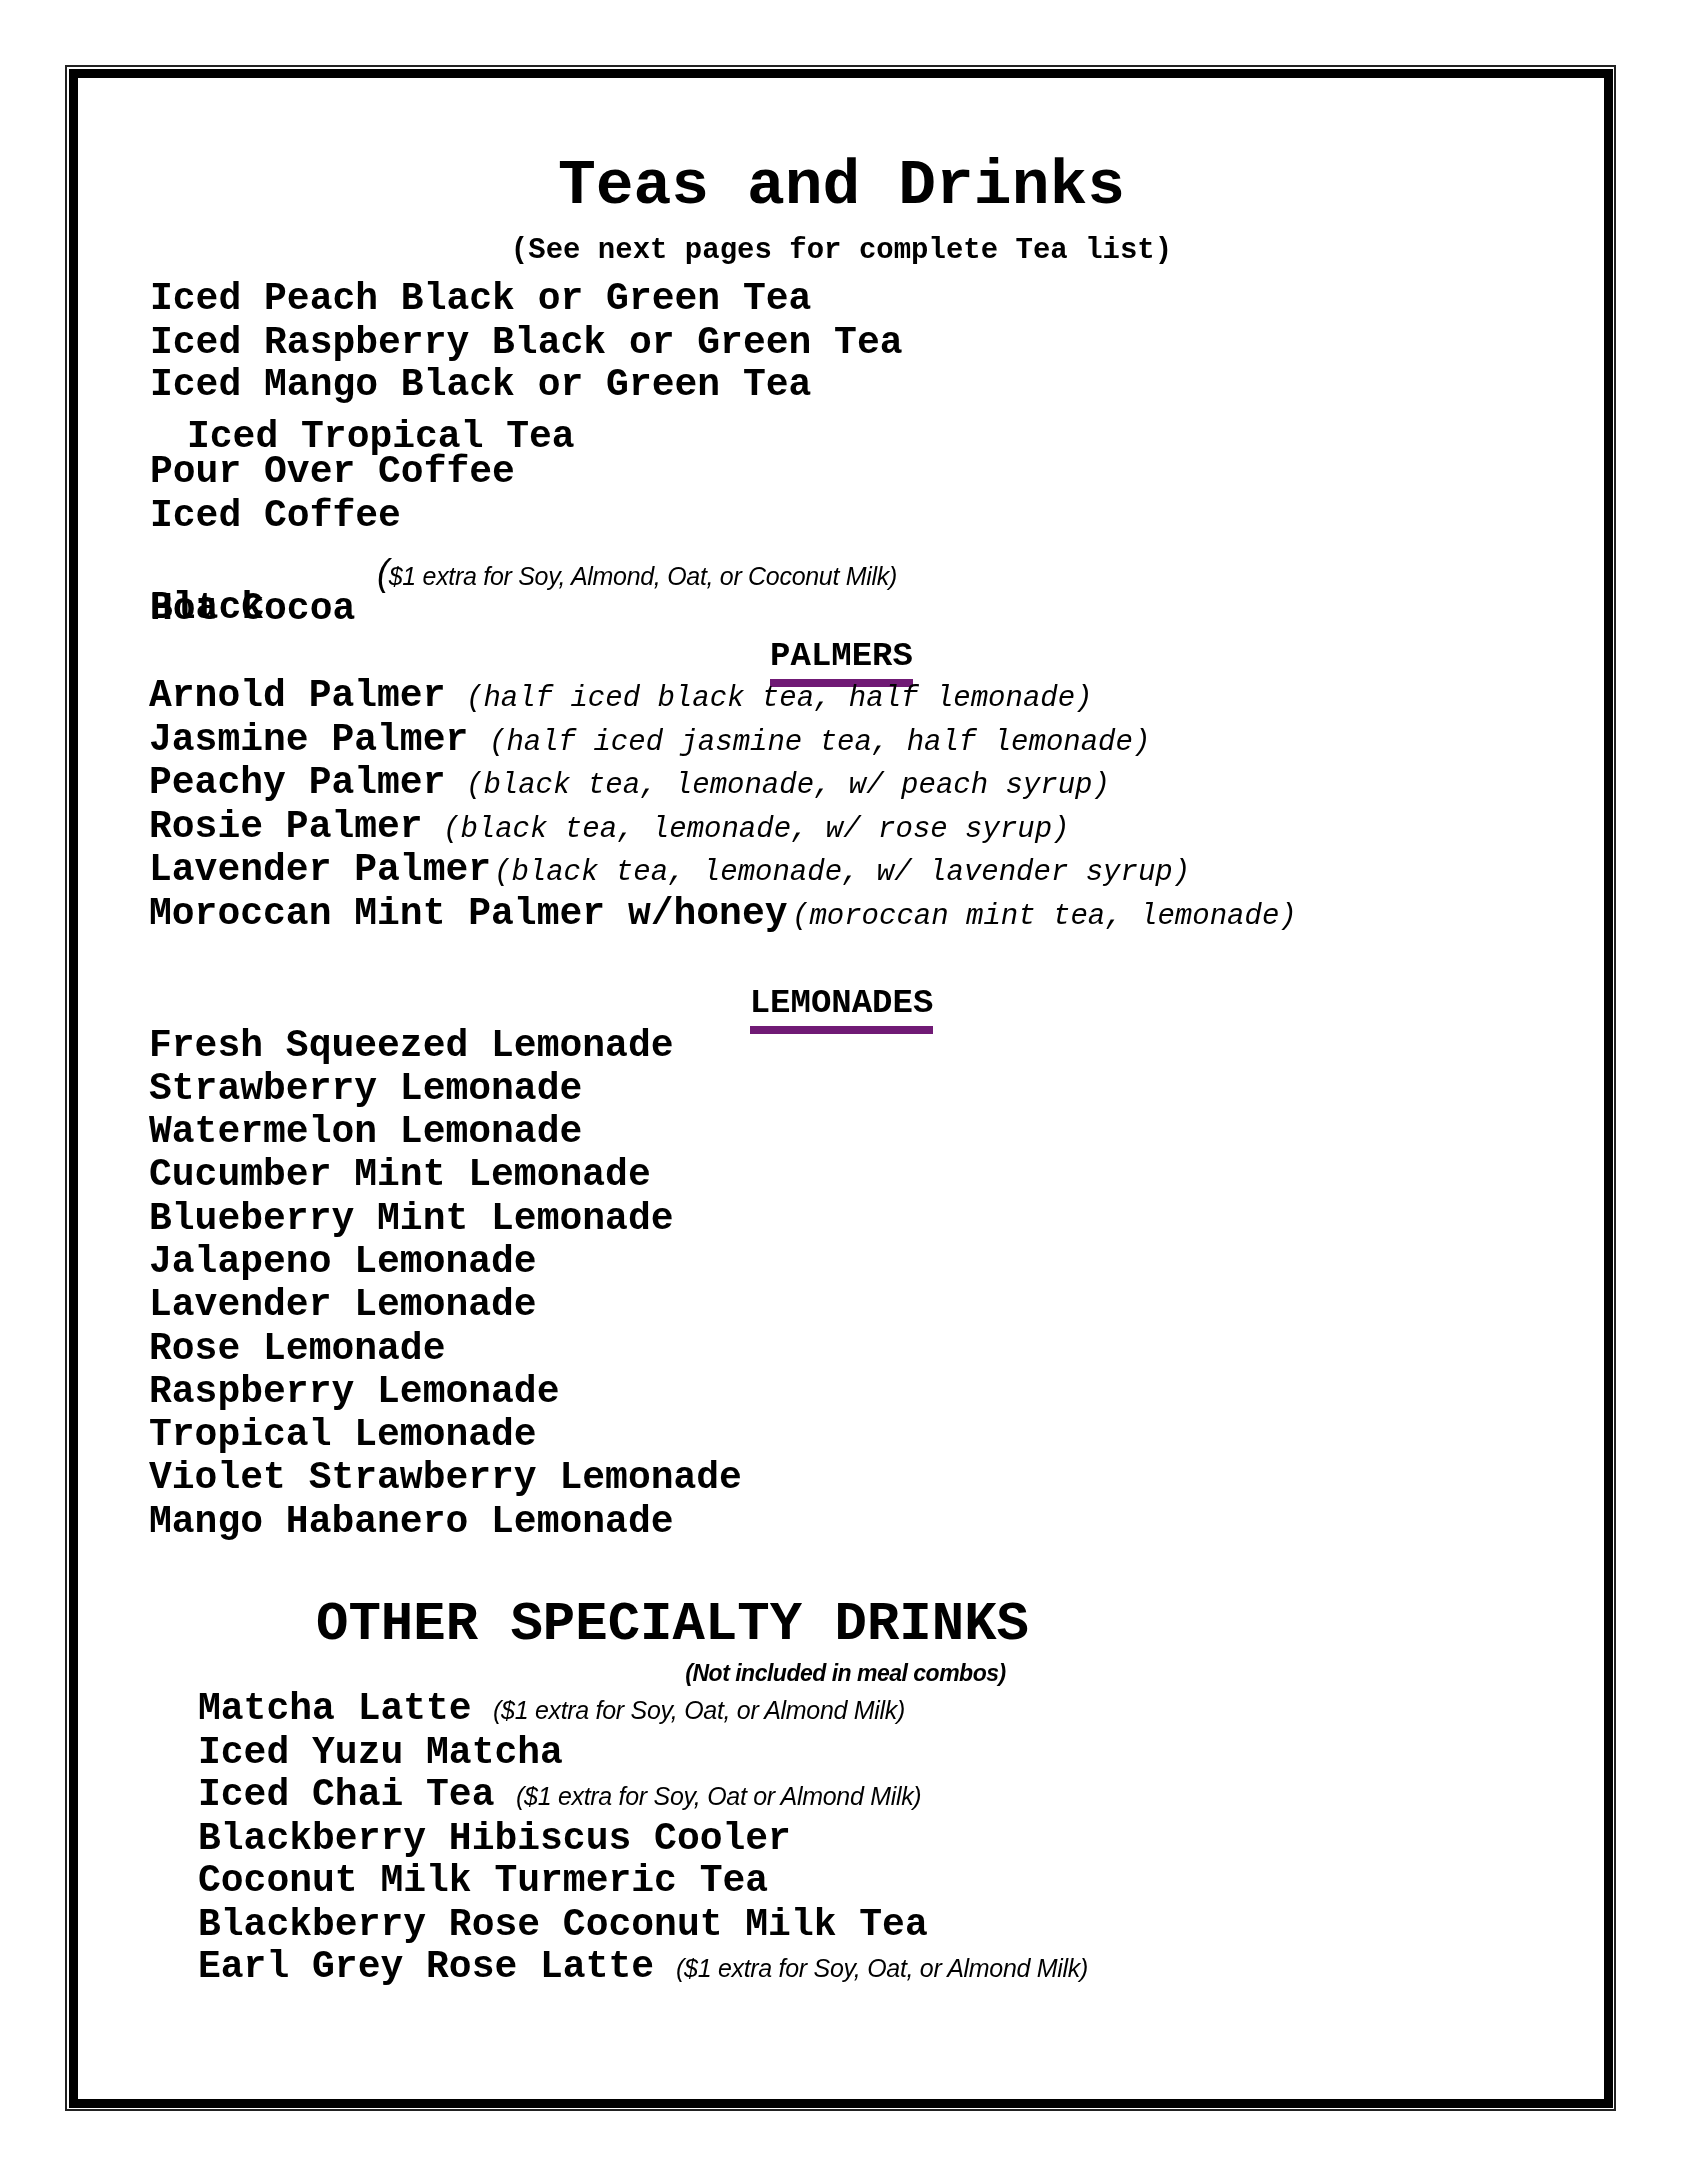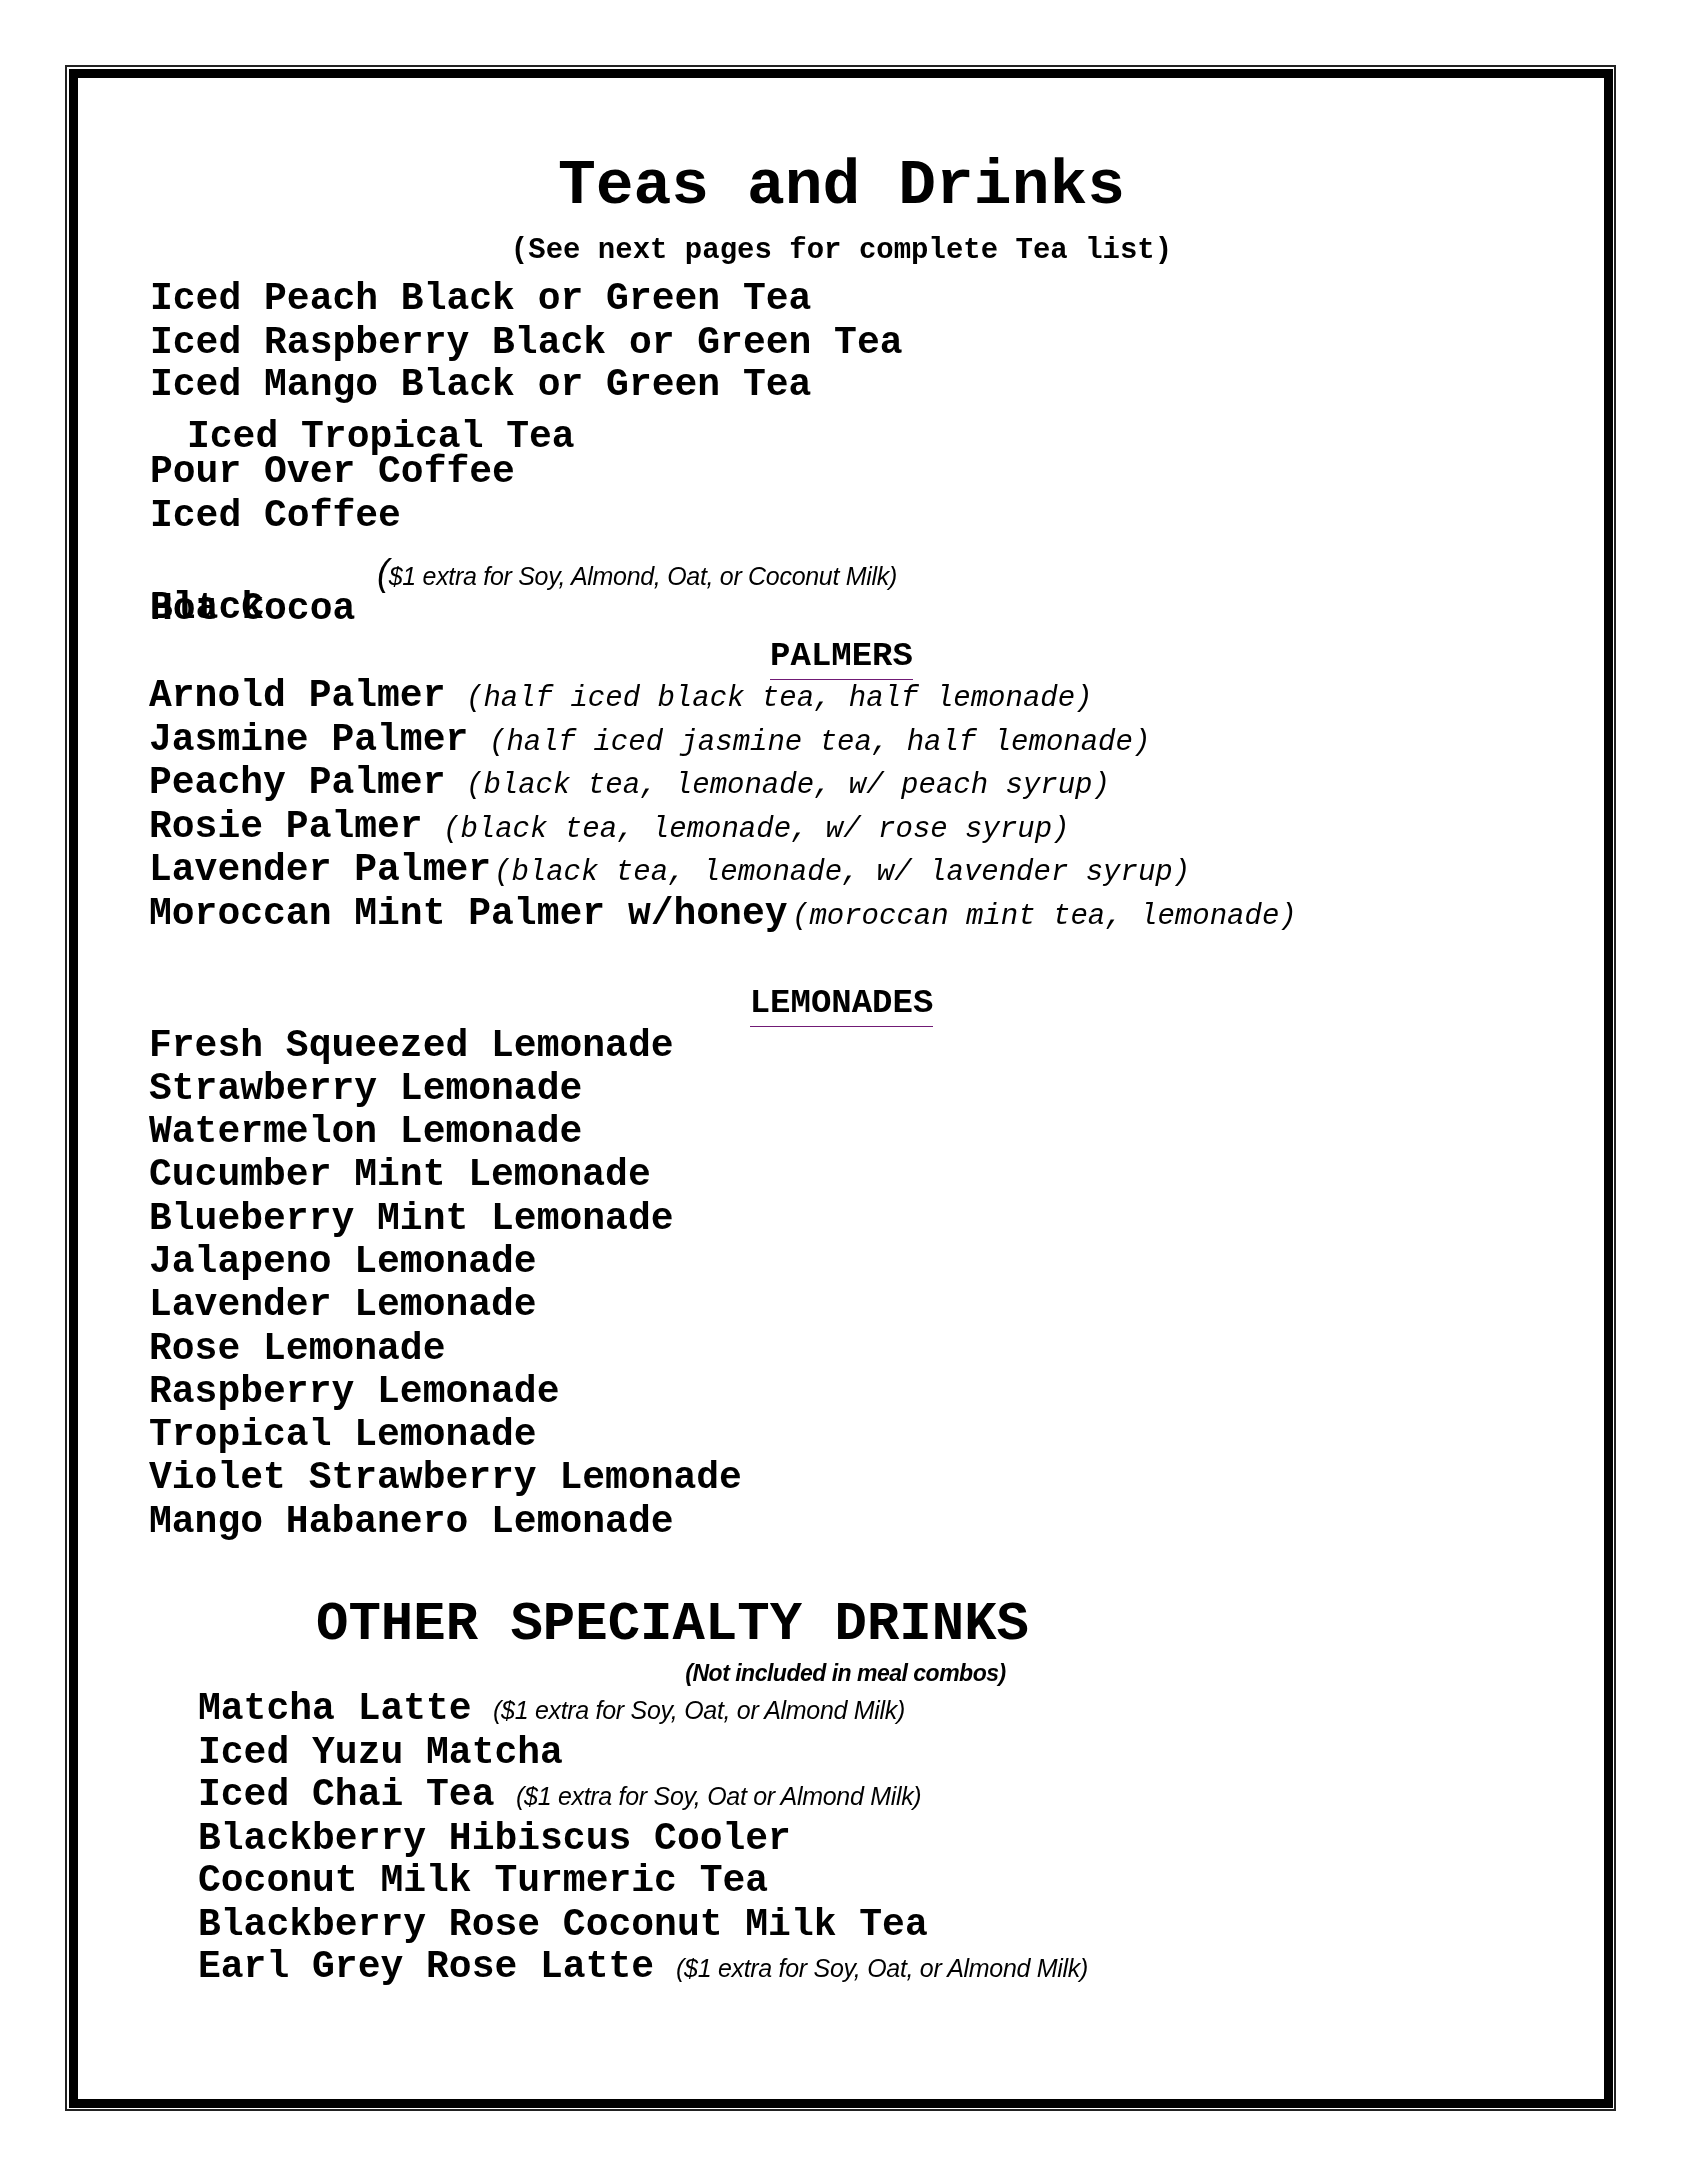--- a/index.html
+++ b/index.html
@@ -7,21 +7,21 @@
   .frame-outer { position:absolute; left:65px; top:65px; width:1551px; height:2046px; border:2px solid #222; box-sizing:border-box; }
   .frame-inner { position:absolute; left:69px; top:69px; width:1544px; height:2039px; border:9px solid #000; box-sizing:border-box; }
   .abs { position:absolute; white-space:pre; line-height:1; color:#000; }
   .title { font-family:"Liberation Mono", "DejaVu Sans Mono", monospace; font-weight:bold; font-size:63px; left:0; width:1683px; text-align:center; }
   .subtitle { font-family:"Liberation Mono", monospace; font-weight:bold; font-size:29px; left:0; width:1683px; text-align:center; }
   .name { font-family:"Liberation Mono", monospace; font-weight:bold; font-size:38px; }
   .desc-mono { font-family:"Liberation Mono", monospace; font-style:italic; font-size:29px; font-weight:normal; }
   .desc-sans { font-family:"Liberation Sans", sans-serif; font-style:italic; font-size:25px; font-weight:normal; letter-spacing:-0.3px; }
   .desc-sans .paren { font-size:36px; }
   .section-head { font-family:"Liberation Mono", monospace; font-weight:bold; font-size:34px; left:0; width:1683px; text-align:center; }
-  .section-head span { border-bottom:1px solid #701a75; padding-bottom:4px; }
+  .section-head span { border-bottom:8px solid #701a75; padding-bottom:4px; }
   .big-head { font-family:"Liberation Mono", monospace; font-weight:bold; font-size:54px; left:0; width:1345px; text-align:center; }
   .note { font-family:"Liberation Sans", sans-serif; font-weight:bold; font-style:italic; font-size:23px; left:4px; width:1683px; text-align:center; letter-spacing:-0.5px; }
 </style>
 </head>
 <body>
 
 <div class="frame-outer"></div>
 <div class="frame-inner"></div>
 
 <div class="abs title" style="top:155px;">Teas and Drinks</div>

